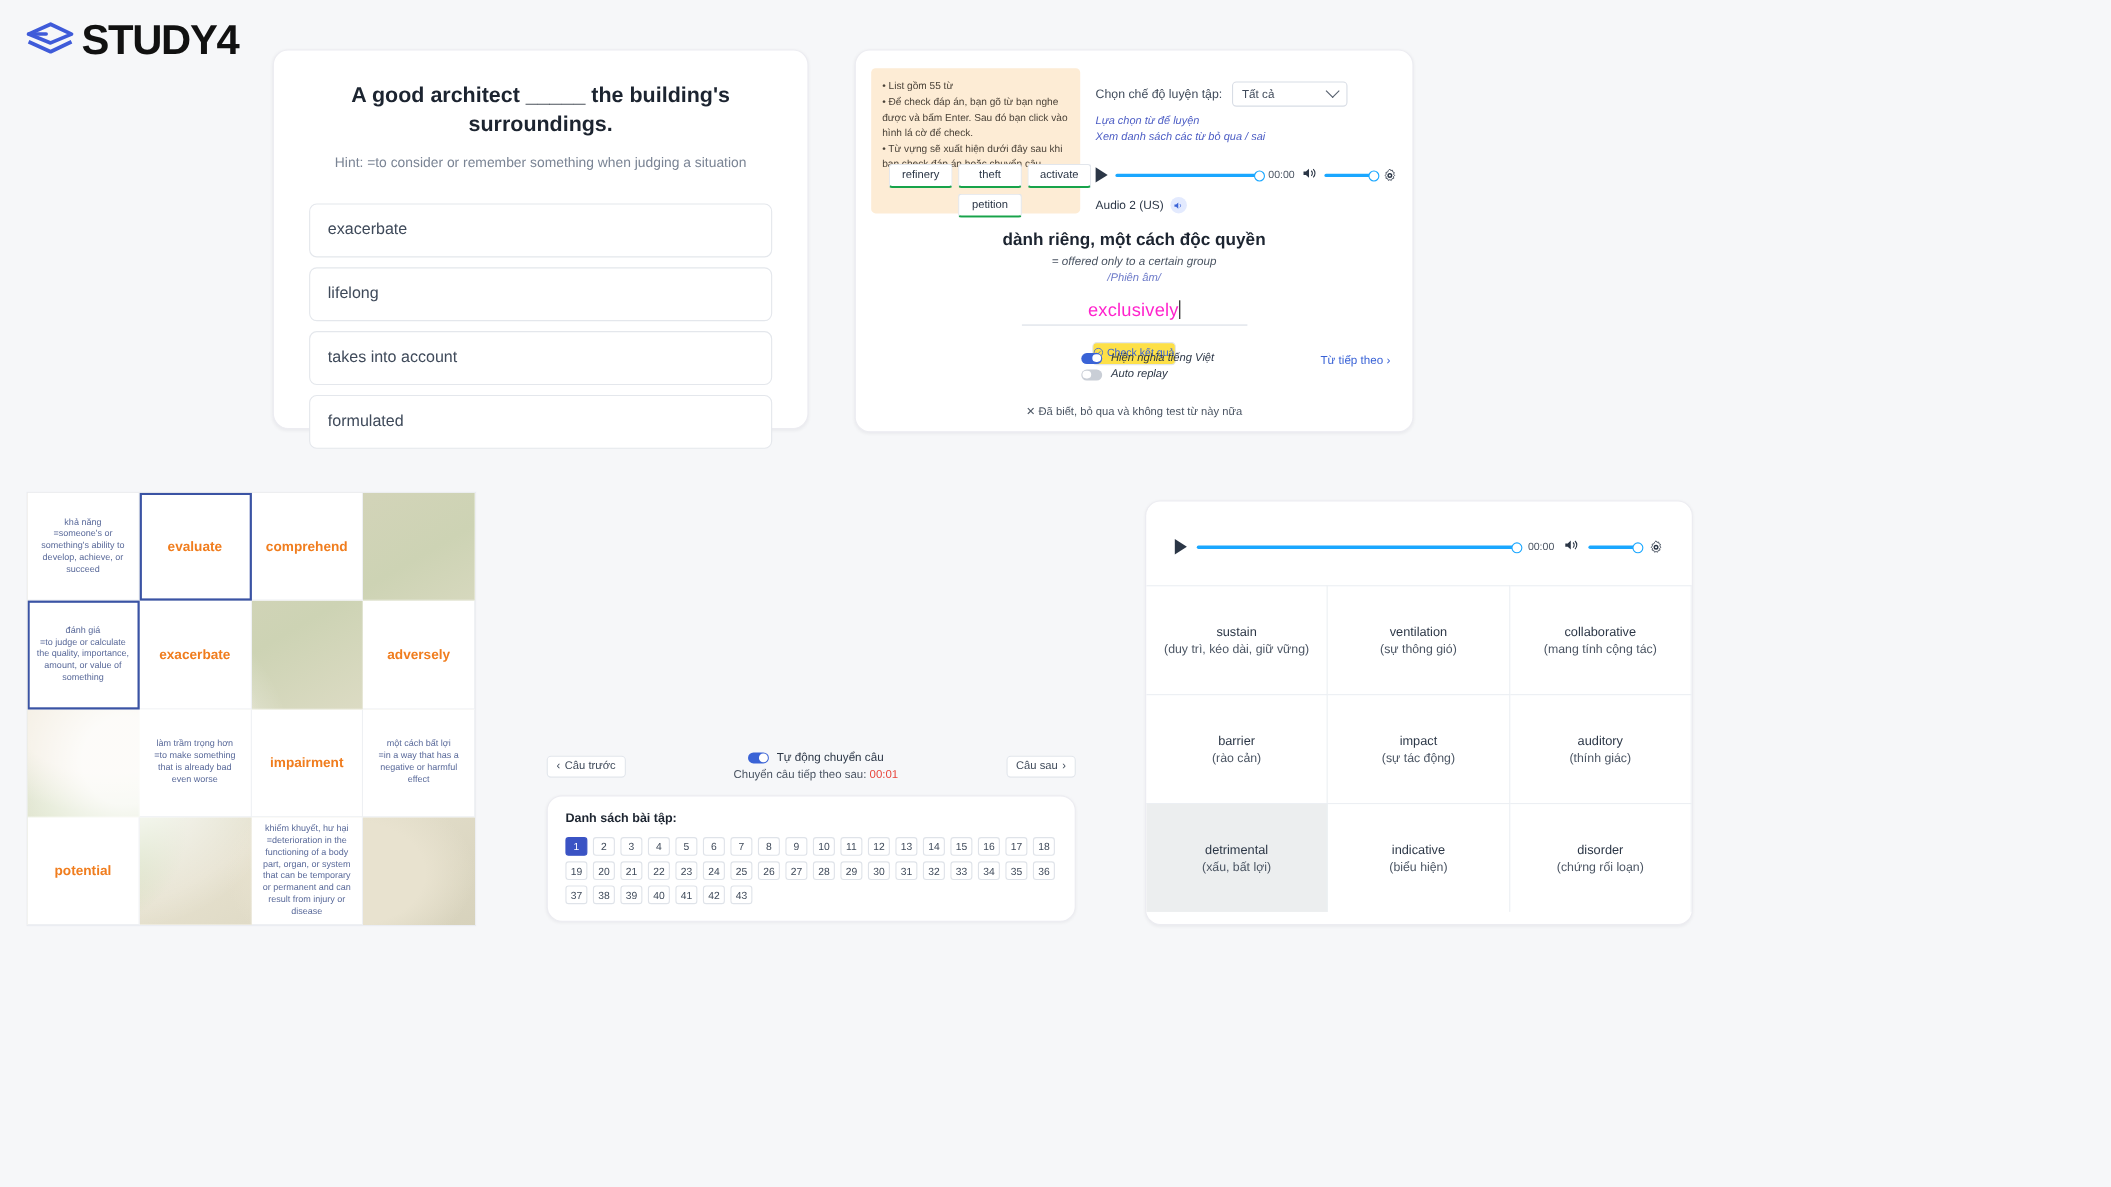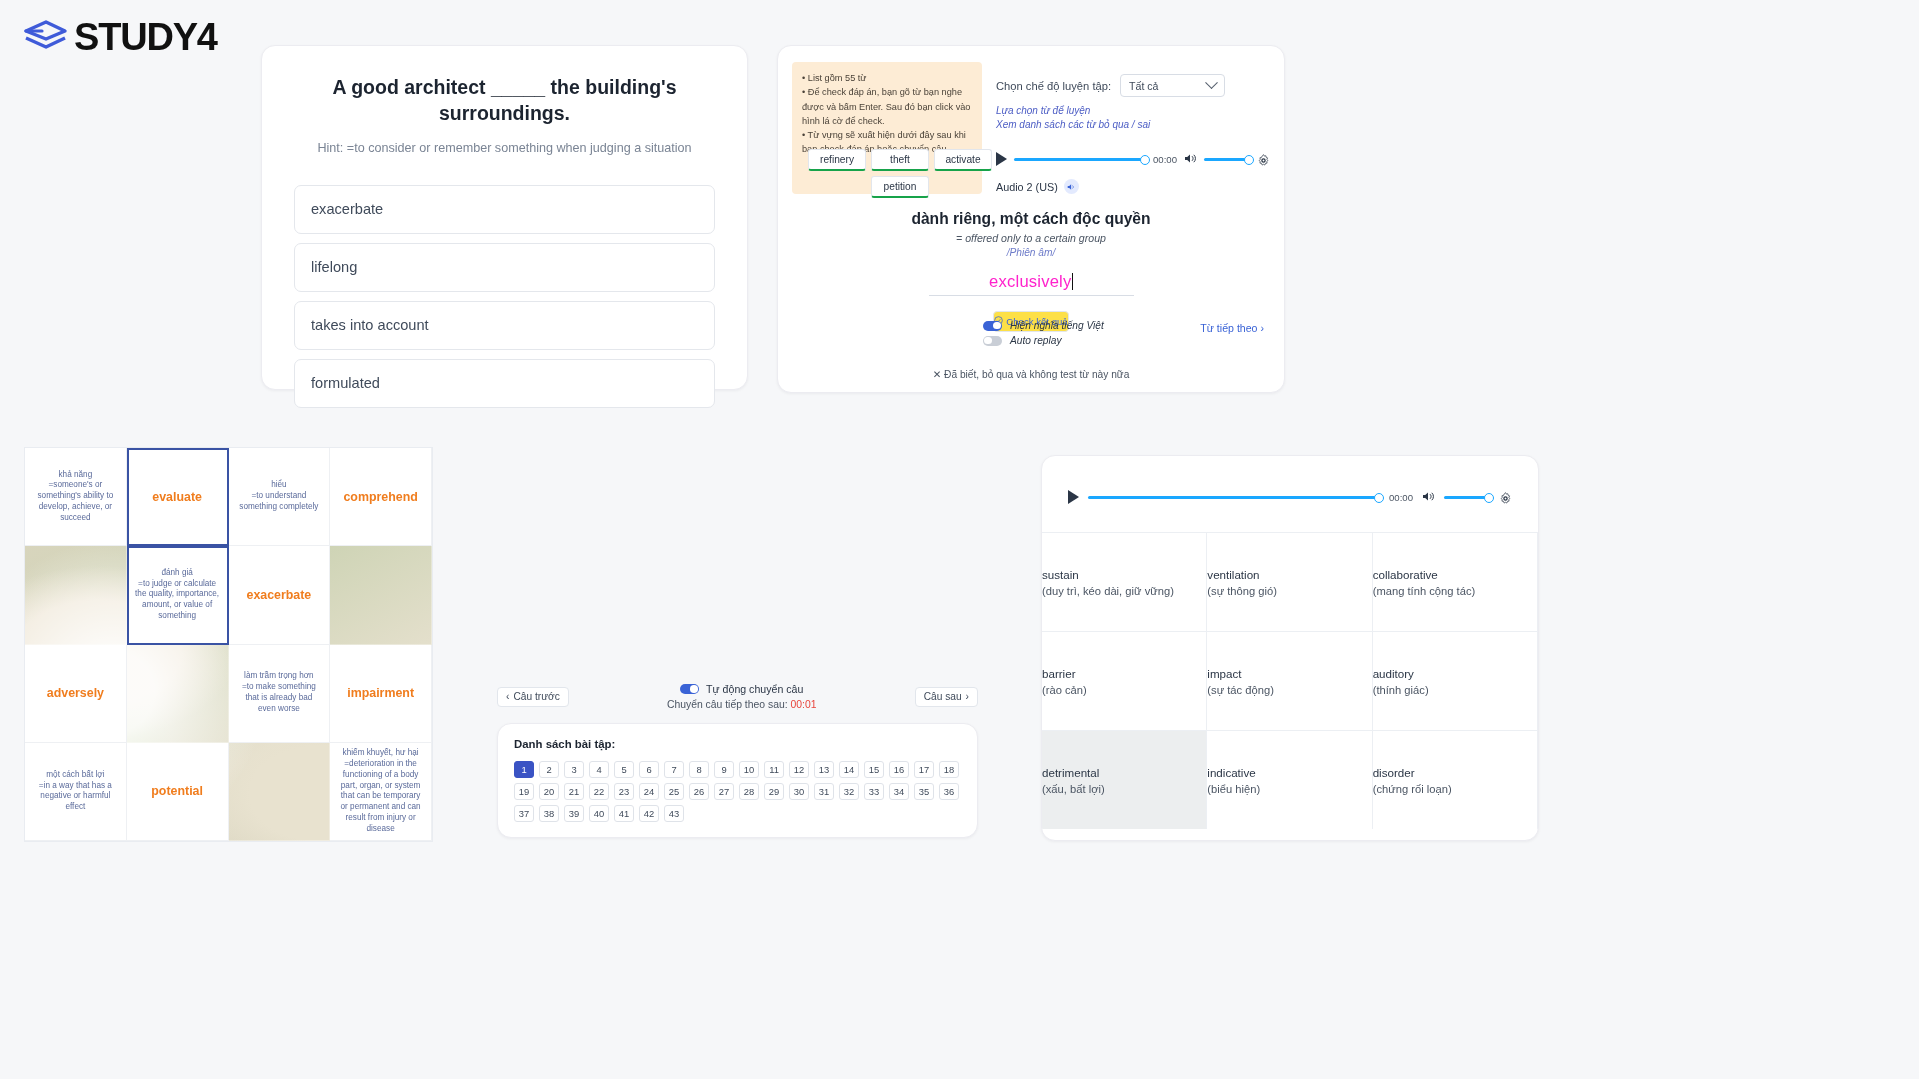--- a/index.html
+++ b/index.html
@@ -13,21 +13,21 @@
 
   
   .logo { position: absolute; left: 22px; top: 16px; display: flex; align-items: center; gap: 6px; }
   .logo-mark { width: 46px; height: 40px; }
   .logo-text { font-size: 38px; font-weight: 800; letter-spacing: -1.2px; color: #111; }
 
   
   .card { background: #fff; border-radius: 14px; border: 1px solid #ececf1; box-shadow: 0 1px 3px rgba(16,24,40,.05); }
 
   
-  #card-mcq { position: absolute; left: 261px; top: 45px; width: 487px; height: 345px; padding: 28px 32px; }
+  #card-mcq { position: absolute; left: 248px; top: 45px; width: 487px; height: 345px; padding: 28px 32px; }
   .q-title { font-size: 19.5px; font-weight: 700; color: #1c2430; text-align: center; line-height: 1.35; }
   .q-hint  { font-size: 12.6px; color: #7a8494; text-align: center; margin-top: 14px; }
   .opt-list { margin-top: 30px; display: flex; flex-direction: column; gap: 9px; }
   .opt {
     border: 1px solid #e4e7ec; border-radius: 7px; height: 49px;
     display: flex; align-items: center; padding: 0 16px;
     font-size: 14.6px; color: #3f4a5a; background: #fff; cursor: pointer;
   }
 
   
@@ -157,21 +157,21 @@
     display:flex; align-items:center; justify-content:center; font-size: 9.4px; color: #3f4a5a; cursor:pointer;
   }
   .ex-num.active { background: #3a53c4; border-color: #3a53c4; color:#fff; }
 
   
   #card-vocab { position: absolute; left: 1041px; top: 455px; width: 498px; height: 386px; padding: 0; overflow:hidden; }
   .vt-audio { display:flex; align-items:center; gap: 9px; padding: 32px 26px 0 26px; }
   .vt-grid { margin-top: 26px; display:grid; grid-template-columns: repeat(3,1fr); grid-template-rows: repeat(3,1fr); height: 297px; }
   .vt-cell {
     border-top: 1px solid #eceff3; border-right: 1px solid #eceff3;
-    display:flex; flex-direction:column; align-items:flex-start; justify-content:center; gap: 4px; cursor:pointer;
+    display:flex; flex-direction:column; align-items:center; justify-content:center; gap: 4px; cursor:pointer;
   }
   .vt-cell.shaded { background: #eceeef; }
   .vt-en { font-size: 11.6px; color: #2b3646; }
   .vt-vi { font-size: 11.2px; color: #4b5563; }
 </style>
 </head>
 <body>
 
 <div class="page">
 
@@ -298,23 +298,20 @@
   </div>
 
   <div id="card-grid">
     <div class="photo-bg"></div>
     <div class="grid">
       <div class="cell filled">
           <span class="cd">khả năng<br>=someone's or something's ability to develop, achieve, or succeed</span>
         </div>
       <div class="cell filled sel">
           <span class="cw">evaluate</span>
-        </div>
-      <div class="cell filled">
-          <span class="cd">hiểu<br>=to understand something completely</span>
         </div>
       <div class="cell filled">
           <span class="cw">comprehend</span>
         </div>
       <div class="cell empty"></div>
       <div class="cell filled sel">
           <span class="cd">đánh giá<br>=to judge or calculate the quality, importance, amount, or value of something</span>
         </div>
       <div class="cell filled">
           <span class="cw">exacerbate</span>

